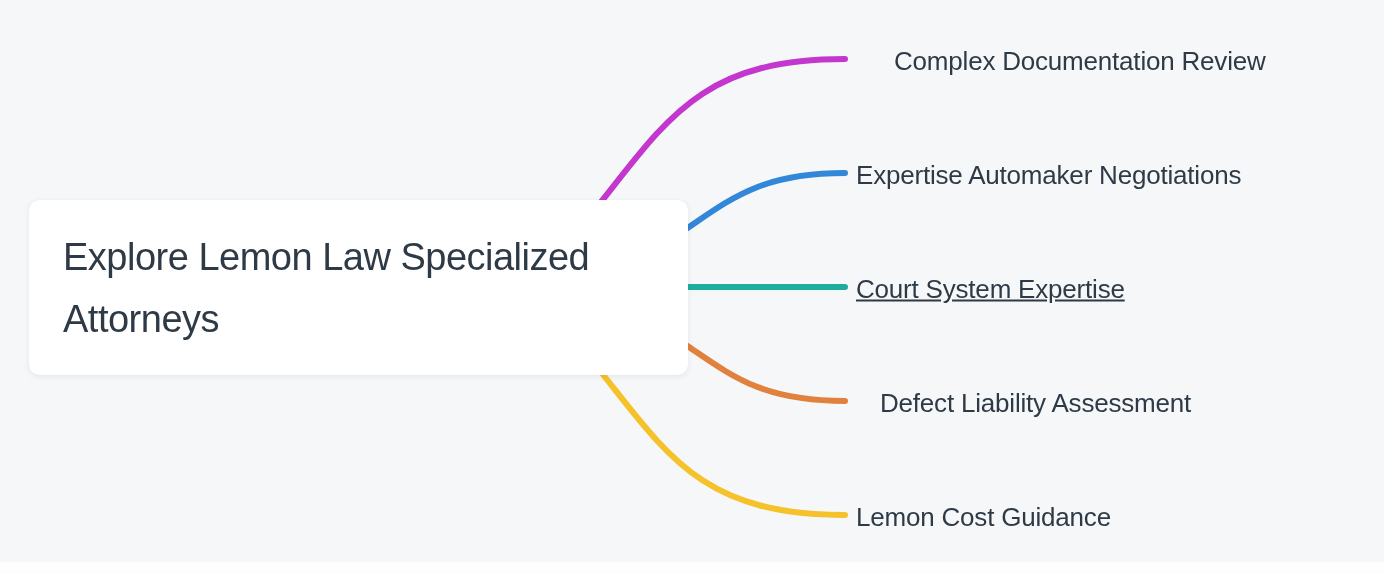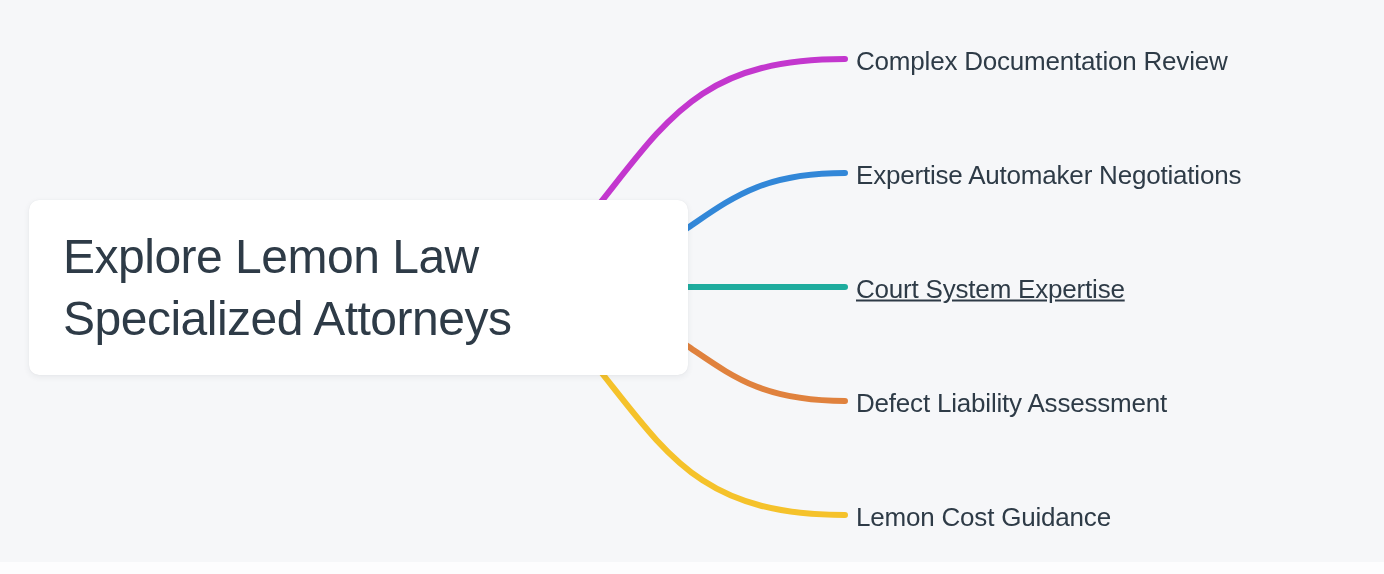--- a/index.html
+++ b/index.html
@@ -32,21 +32,21 @@
     border-radius: 10px;
     box-shadow: 0 2px 6px rgba(45, 62, 80, 0.08), 0 0 1px rgba(45, 62, 80, 0.10);
     z-index: 2;
     display: flex;
     flex-direction: column;
     justify-content: center;
     box-sizing: border-box;
     padding: 0 10px 0 34px;
   }
   .root-label {
-    font-size: 48px;
+    font-size: 38px;
     line-height: 62px;
     letter-spacing: -0.5px;
     color: #2e3b47;
   }
   .branch-label {
     position: absolute;
     left: 856px;
     transform: translateY(-50%);
     font-size: 26px;
     letter-spacing: -0.2px;
@@ -74,21 +74,21 @@
       <path d="M688,287 L845,287" stroke="#1eac9e" stroke-width="6" stroke-linecap="round"></path>
       <path d="M686,345 C732,376 762,401 845,401" stroke="#e0823e" stroke-width="6" stroke-linecap="round"></path>
       <path d="M597,367 C668,456 702,515 845,515" stroke="#f5c22b" stroke-width="6" stroke-linecap="round"></path>
     </svg>
 
   <div class="root-node">
     <div class="root-label">Explore Lemon Law Specialized Attorneys</div>
   </div>
 
   <div id="labels">
-      <div class="branch-label" style="top: 61px;">Complex Documentation Review</div>
+      <div class="branch-label" style="top: 61px; margin-left: 38px;">Complex Documentation Review</div>
       <div class="branch-label" style="top: 175px;">Expertise Automaker Negotiations</div>
       <div class="branch-label" style="top: 289px; text-decoration: underline;">Court System Expertise</div>
-      <div class="branch-label" style="top: 403px;">Defect Liability Assessment</div>
+      <div class="branch-label" style="top: 403px; margin-left: 24px;">Defect Liability Assessment</div>
       <div class="branch-label" style="top: 517px;">Lemon Cost Guidance</div>
     </div>
 
   <div class="footer-strip"></div>
 </div>
 
 </body></html>

